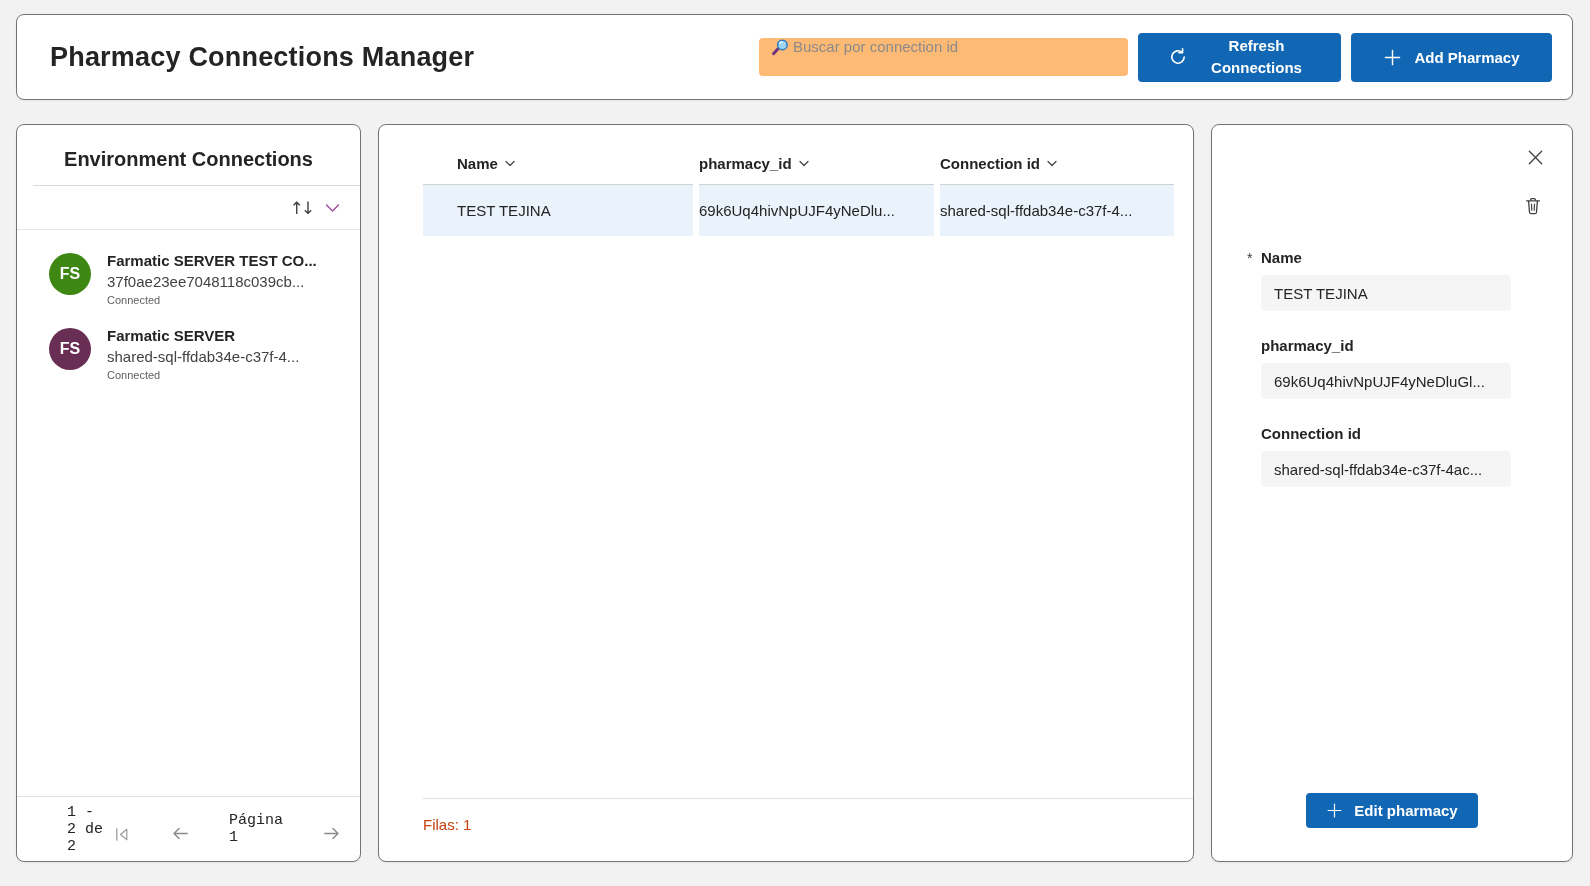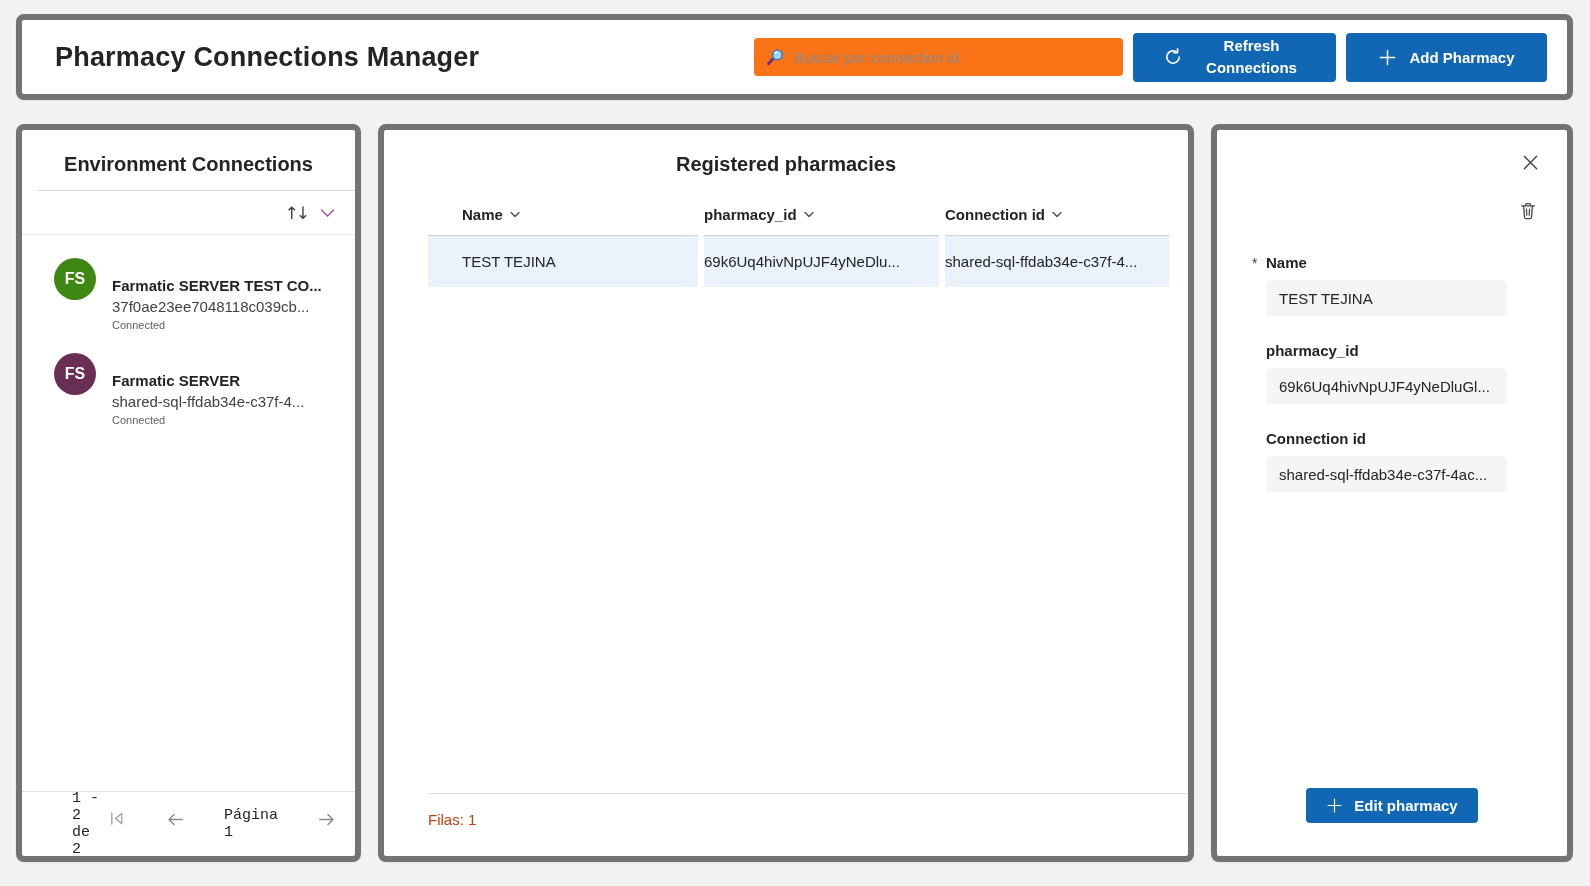--- a/index.html
+++ b/index.html
@@ -6,37 +6,37 @@
   html,body { width:1590px; height:886px; }
   body {
     background:#f2f2f2;
     font-family:"Liberation Sans","DejaVu Sans",sans-serif;
     color:#242424;
     overflow:hidden;
   }
   .page { width:100%; height:100%; padding:14px 17px 24px 16px; display:flex; flex-direction:column; }
   .card {
     background:#ffffff;
-    border:6px solid #737373;
+    border:1px solid #737373;
     border-radius:8px;
     box-shadow:0 1px 2px rgba(0,0,0,.05);
   }
 
   
   .header-card {
     height:86px; flex:0 0 86px;
     display:flex; align-items:center;
     padding:0 20px 0 33px;
   }
   .page-title { font-size:27px; font-weight:700; letter-spacing:.2px; flex:1; }
   .header-right { display:flex; align-items:center; gap:10px; }
   .search-box {
     width:369px; height:38px;
-    background:#f97316; border-radius:4px;
-    display:flex; align-items:center; gap:9px;
+    background:#fdba74; border-radius:4px;
+    display:flex; align-items:flex-start; gap:3px;
     padding:0 12px; cursor:text;
   }
   .search-box input {
     border:none; background:transparent; outline:none;
     font-family:inherit; font-size:15px; color:#242424; width:100%;
   }
   .search-box input::placeholder { color:#8a8a8a; }
   .btn {
     border:none; border-radius:4px; cursor:pointer;
     background:#1267b4; color:#ffffff;
@@ -58,28 +58,28 @@
   .sort-btn, .chev-btn { background:none; border:none; cursor:pointer; display:flex; align-items:center; }
   .sort-glyph { font-family:"DejaVu Sans",sans-serif; font-size:17px; color:#424242; letter-spacing:-3px; padding-right:3px; }
   .lc-divider2 { border-bottom:1px solid #e6e6e6; }
   .conn-list { padding-top:12px; }
   .conn-item { display:flex; gap:16px; padding:9px 14px 9px 32px; align-items:flex-start; cursor:pointer; }
   .avatar {
     width:42px; height:42px; border-radius:50%; flex:0 0 42px;
     display:flex; align-items:center; justify-content:center;
     color:#fff; font-size:16px; font-weight:700; margin-top:2px;
   }
-  .conn-name { font-size:15px; font-weight:700; line-height:20px;margin-top:20px; }
+  .conn-name { font-size:15px; font-weight:700; line-height:20px; }
   .conn-id { font-size:15px; color:#424242; line-height:21px; }
   .conn-status { font-size:11px; color:#616161; line-height:16px; }
   .lc-spacer { flex:1; }
   .lc-bottom-divider { border-bottom:1px solid #e0e0e0; }
   .pagination { height:64px; display:flex; align-items:center; padding:0 16px 0 50px;font-family:Liberation Mono, monospace; }
   .pag-summary { font-size:15px; color:#242424; }
-  .pag-icons { margin-left:auto; display:flex; align-items:flex-start; gap:34px; }
+  .pag-icons { margin-left:auto; display:flex; align-items:flex-end; gap:34px; }
   .pag-icons button { background:none; border:none; cursor:pointer; display:flex; align-items:center; padding:2px; }
   .pag-page { font-size:15px; color:#242424; padding:0 2px; }
 
   
   .mid-card { flex:1; display:flex; flex-direction:column; min-width:0; }
   .table-wrap { margin:17px 19px 0 44px; }
   .t-grid { display:grid; grid-template-columns:270px 235px 1fr; column-gap:6px; }
   .th-cell {
     height:43px; display:flex; align-items:center; gap:7px;
     font-size:15px; font-weight:700; border-bottom:1px solid #d1d1d1; cursor:pointer;
@@ -206,21 +206,20 @@
           <button>
             <svg width="21" height="21" viewBox="0 0 22 22">
               <path d="M4 11 H17.5 M12.5 5.8 L17.8 11 L12.5 16.2" fill="none" stroke="#8a8a8a" stroke-width="1.5" stroke-linecap="round" stroke-linejoin="round"></path>
             </svg>
           </button>
         </div>
       </div>
     </div>
 
     <div class="card mid-card">
-      <div class="panel-title">Registered pharmacies</div>
       <div class="table-wrap">
         <div class="t-grid">
           <div class="th-cell">
             <span>Name</span>
             <svg width="10" height="7" viewBox="0 0 10 7">
                 <polyline points="1,1.5 5,5.5 9,1.5" fill="none" stroke="#424242" stroke-width="1.2" stroke-linecap="round" stroke-linejoin="round"></polyline>
               </svg>
           </div>
           <div class="th-cell">
             <span>pharmacy_id</span>

